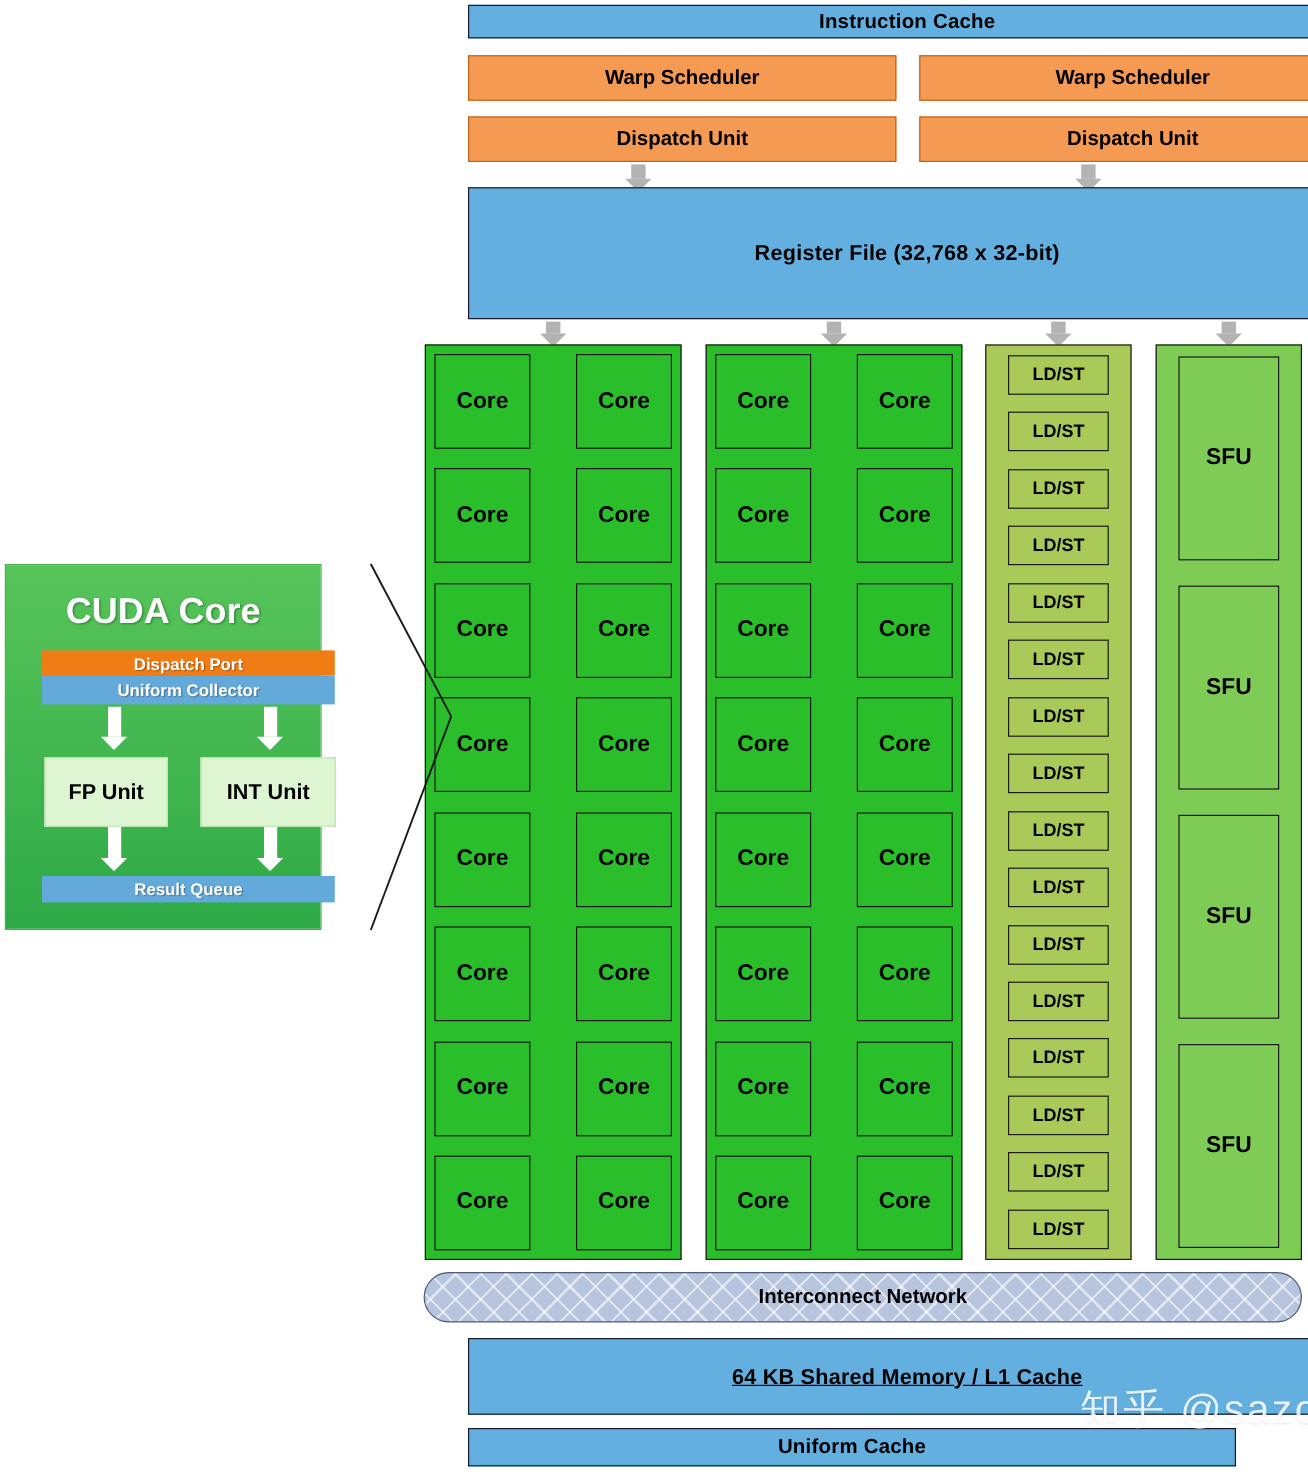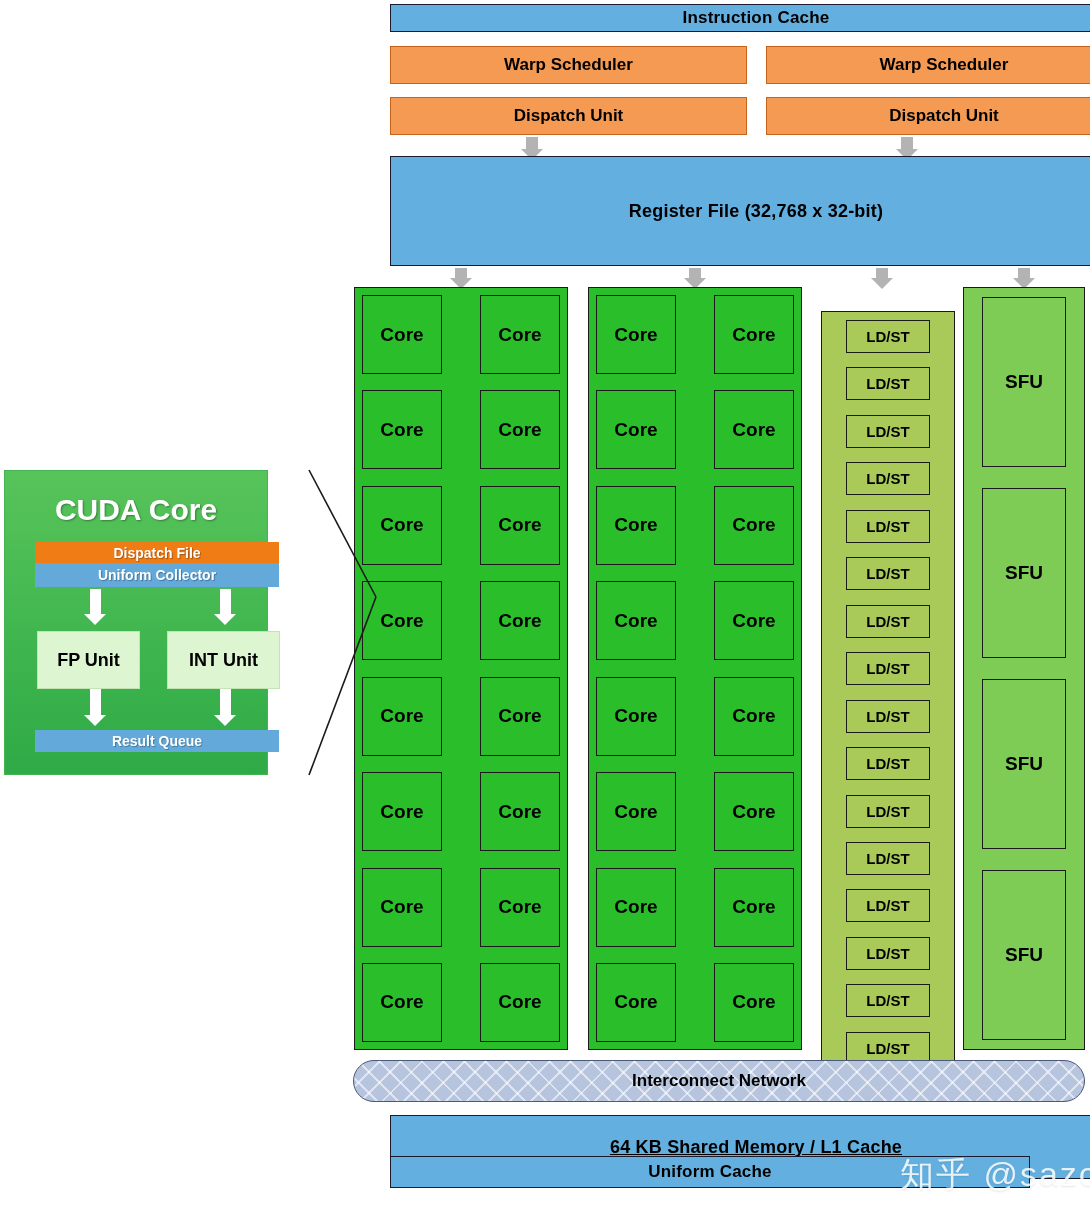--- a/index.html
+++ b/index.html
@@ -383,21 +383,21 @@
         <span>Core</span>
       </div>
       <div class="core-cell">
         <span>Core</span>
       </div>
       <div class="core-cell">
         <span>Core</span>
       </div>
     </div>
 
-  <div class="ldst-col" style="left:821px; top:287px; width:134px; height:763px;margin-top:24px;">
+  <div class="ldst-col" style="left:821px; top:287px; width:122px; height:763px;">
       <div class="ldst-cell">
         <span>LD/ST</span>
       </div>
       <div class="ldst-cell">
         <span>LD/ST</span>
       </div>
       <div class="ldst-cell">
         <span>LD/ST</span>
       </div>
       <div class="ldst-cell">
@@ -457,30 +457,30 @@
     </div>
 
   <div class="interconnect" style="left:353px; top:1060px; width:732px; height:42px;">
     <span>Interconnect Network</span>
   </div>
 
   <div class="box blue-bar" style="left:353px; top:1115px; width:732px; height:64px; font-size:18px;text-decoration:underline;">
     <span>64 KB Shared Memory / L1 Cache</span>
   </div>
 
-  <div class="box blue-bar" style="left:353px; top:1156px; width:640px; height:32px;">
+  <div class="box blue-bar" style="left:353px; top:1190px; width:640px; height:32px;">
     <span>Uniform Cache</span>
   </div>
 
   <div class="cuda-panel" style="left:4px; top:470px; width:264px; height:305px;">
 
     <div class="cuda-title" style="top:22px;">CUDA Core</div>
 
     <div class="cuda-strip strip-orange" style="left:30px; top:71px; width:244px; height:21px;">
-      <span>Dispatch File</span>
+      <span>Dispatch Port</span>
     </div>
     <div class="cuda-strip strip-blue" style="left:30px; top:92px; width:244px; height:24px;">
       <span>Uniform Collector</span>
     </div>
 
     <div class="warrow" style="left:79px; top:118px;">
       <div class="wshaft" style="height:25px;"></div>
       <div class="whead"></div>
     </div>
     <div class="warrow" style="left:209px; top:118px;">

